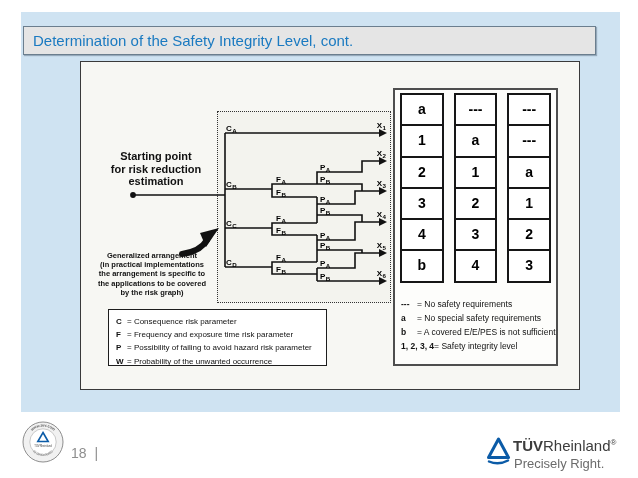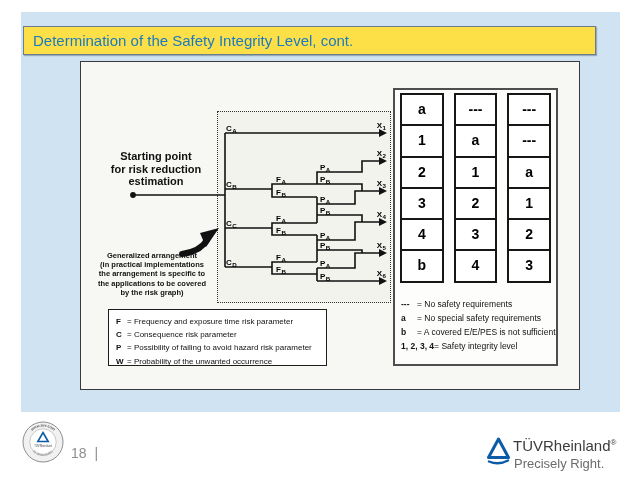--- a/index.html
+++ b/index.html
@@ -1,21 +1,21 @@
 <!DOCTYPE html>
 <html><head>
 <meta charset="utf-8">
 <style>
   html,body{margin:0;padding:0;background:#fff;}
   #canvas{position:relative;width:638px;height:478px;background:#ffffff;overflow:hidden;
           font-family:"Liberation Sans", sans-serif;}
   .abs{position:absolute;}
 
   #blue-bg{left:21px;top:12px;width:599px;height:400px;background:#cfe3f2;}
-  #title-box{left:23px;top:26px;width:571px;height:27px;background:#fde047;
+  #title-box{left:23px;top:26px;width:571px;height:27px;background:#e5e5e5;
              border:1px solid #6b7e8e;box-shadow:1px 1px 1px rgba(80,100,120,.45);}
   #title-box .t{display:block;line-height:27px;padding-left:9px;font-size:15px;color:#1a7ac1;}
 
   #panel{left:80px;top:61px;width:498px;height:327px;background:#f7f7f3;border:1.6px solid #3a3a3a;}
   #dashed-box{left:217px;top:111px;width:172px;height:190px;border:1.4px dotted #333;background:#f3f3ee;}
 
   #starting-point{left:94px;top:150px;width:124px;text-align:center;font-weight:bold;
                   font-size:11px;line-height:12.5px;color:#111;white-space:pre-line;}
   #generalized-note{left:85px;top:251px;width:134px;text-align:center;font-weight:bold;
                   font-size:7.5px;line-height:9.2px;color:#111;white-space:pre-line;}
@@ -39,21 +39,21 @@
   .w-cell{height:29.3px;line-height:29px;text-align:center;font-weight:bold;font-size:14px;color:#000;}
   .w-cell + .w-cell{border-top:2px solid #161616;}
   #w-notes{margin-top:14px;padding-left:6px;}
   .wn-row{font-size:8.5px;line-height:14px;color:#111;white-space:nowrap;}
   .wn-row .sym{display:inline-block;min-width:16px;font-weight:bold;}
 
   #page-num{left:71px;top:445px;font-size:14px;color:#8e8e8e;}
   #page-num span{margin-right:8px;}
 
   #logo-text{left:513px;top:437px;font-size:15px;color:#3c3c3c;white-space:nowrap;}
-  #logo-text .b{font-weight:normal;}
+  #logo-text .b{font-weight:bold;}
   #logo-text .r{font-size:8px;vertical-align:6px;}
   #tagline{left:514px;top:456px;font-size:13px;color:#6b6b6b;}
 
   svg{display:block;}
 </style>
 </head>
 <body>
 
 <div id="canvas">
 
@@ -135,22 +135,22 @@
   <span class="tl" style="left:320px;top:272px"><span>P</span><sub>B</sub></span>
 
   <span class="tl xl" style="left:366px;top:121px"><span>X</span><sub>1</sub></span>
   <span class="tl xl" style="left:366px;top:149px"><span>X</span><sub>2</sub></span>
   <span class="tl xl" style="left:366px;top:179px"><span>X</span><sub>3</sub></span>
   <span class="tl xl" style="left:366px;top:210px"><span>X</span><sub>4</sub></span>
   <span class="tl xl" style="left:366px;top:241px"><span>X</span><sub>5</sub></span>
   <span class="tl xl" style="left:366px;top:269px"><span>X</span><sub>6</sub></span>
 
   <div id="legend-box" class="abs">
+    <div class="lg-row"><span class="sym">C</span><span>= Consequence risk parameter</span></div>
     <div class="lg-row"><span class="sym">F</span><span>= Frequency and exposure time risk parameter</span></div>
-    <div class="lg-row"><span class="sym">C</span><span>= Consequence risk parameter</span></div>
     <div class="lg-row"><span class="sym">P</span><span>= Possibility of failing to avoid hazard risk parameter</span></div>
     <div class="lg-row"><span class="sym">W</span><span>= Probability of the unwanted occurrence</span></div>
   </div>
 
   <div id="w-panel" class="abs">
     <div id="w-cols">
       <div class="w-col">
         <div class="w-cell">a</div>
         <div class="w-cell">1</div>
         <div class="w-cell">2</div>

